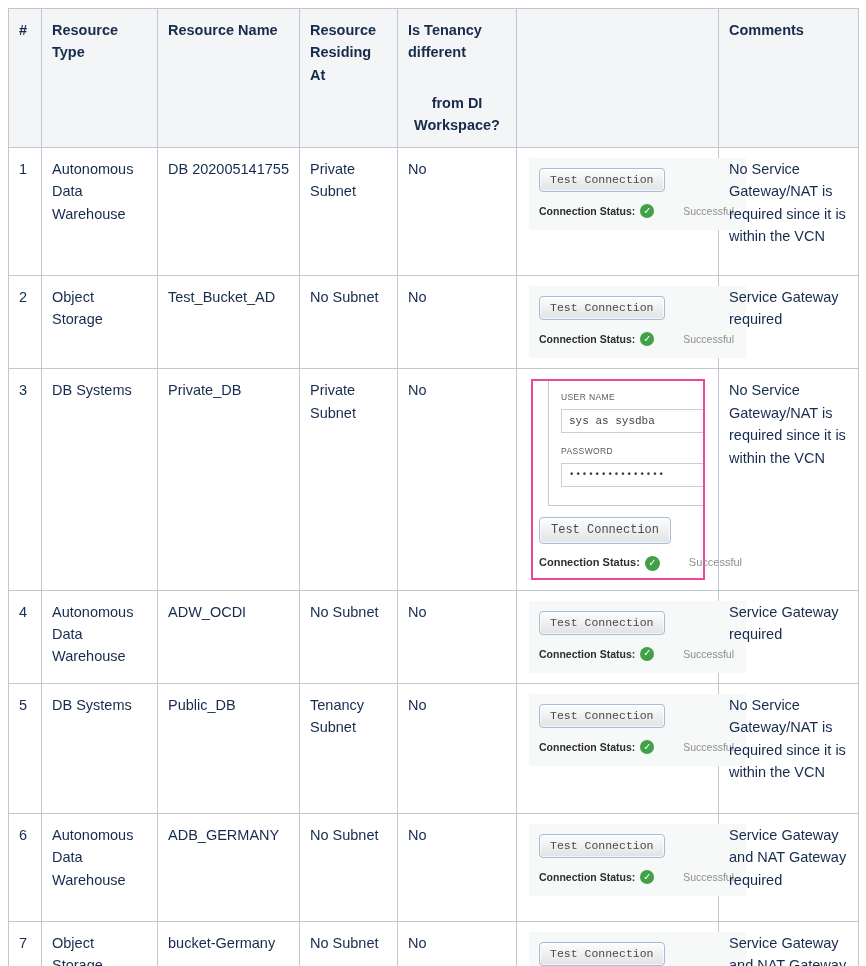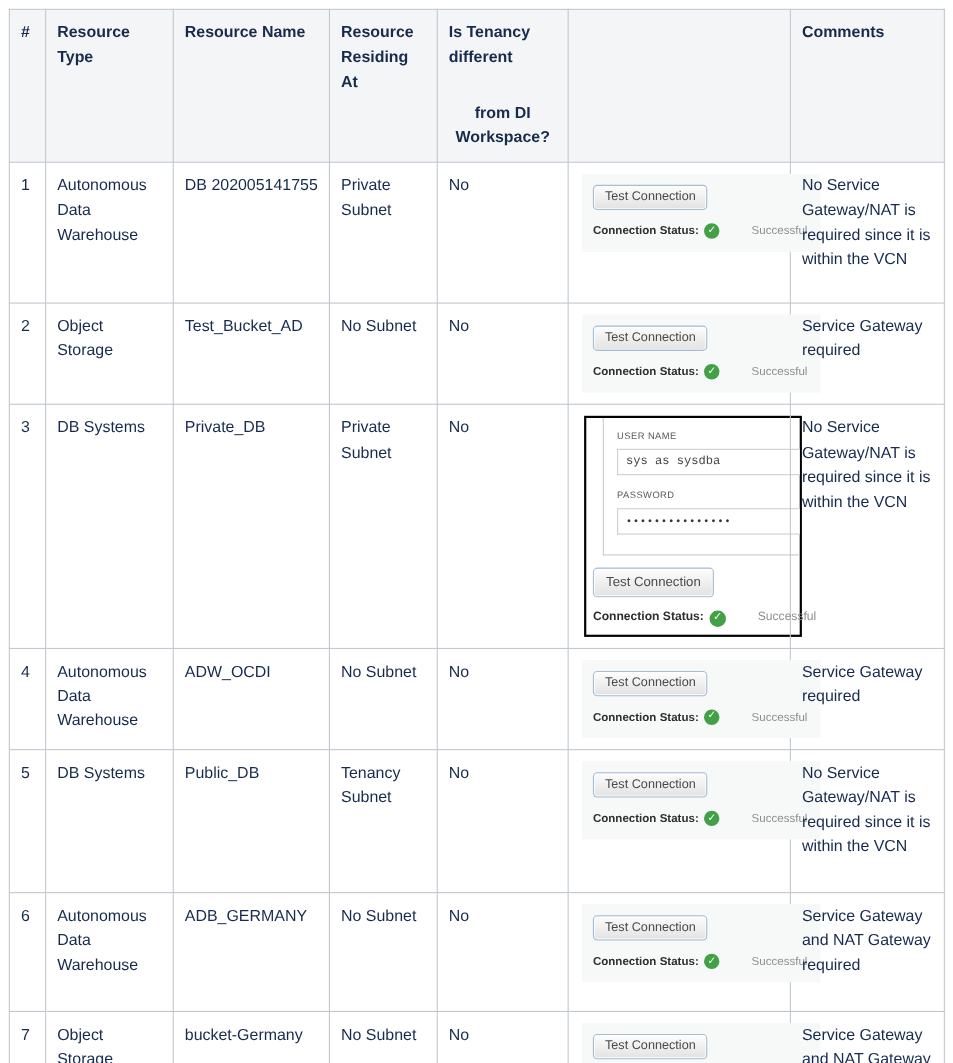--- a/index.html
+++ b/index.html
@@ -44,21 +44,21 @@
   
   .conn-shot {
     display: inline-block;
     background: #f7f8f8;
     padding: 9px 12px 11px 10px;
     min-width: 170px;
     margin-left: 2px;
   }
   .test-btn {
     display: inline-block;
-    font-family: Liberation Sans, sans-serif;
+    font-family: Liberation Mono, monospace;
     font-size: 11.5px;
     color: #4a4a4a;
     background: linear-gradient(#fdfdfd, #e2e2e2);
     border: 1px solid #a4bed6;
     border-radius: 4px;
     padding: 4px 10px 5px 10px;
     box-shadow: inset 0 0 0 1px rgba(255,255,255,.7);
     cursor: pointer;
   }
   .status-row {
@@ -86,22 +86,22 @@
     flex: 0 0 auto;
   }
   .status-value {
     font-size: 10.5px;
     color: #8e8e8e;
     margin-left: 24px;
   }
 
   
   .form-box {
-    width: 198px;
-    border: 2px solid #000000;
+    width: 174px;
+    border: 2px solid #ec4899;
     background: #ffffff;
     margin-left: 4px;
   }
   .form-panel {
     margin-left: 15px;
     border-left: 1px solid #c9c9c9;
     border-bottom: 1px solid #c9c9c9;
     padding: 10px 0 18px 12px;
   }
   .fld-label {

